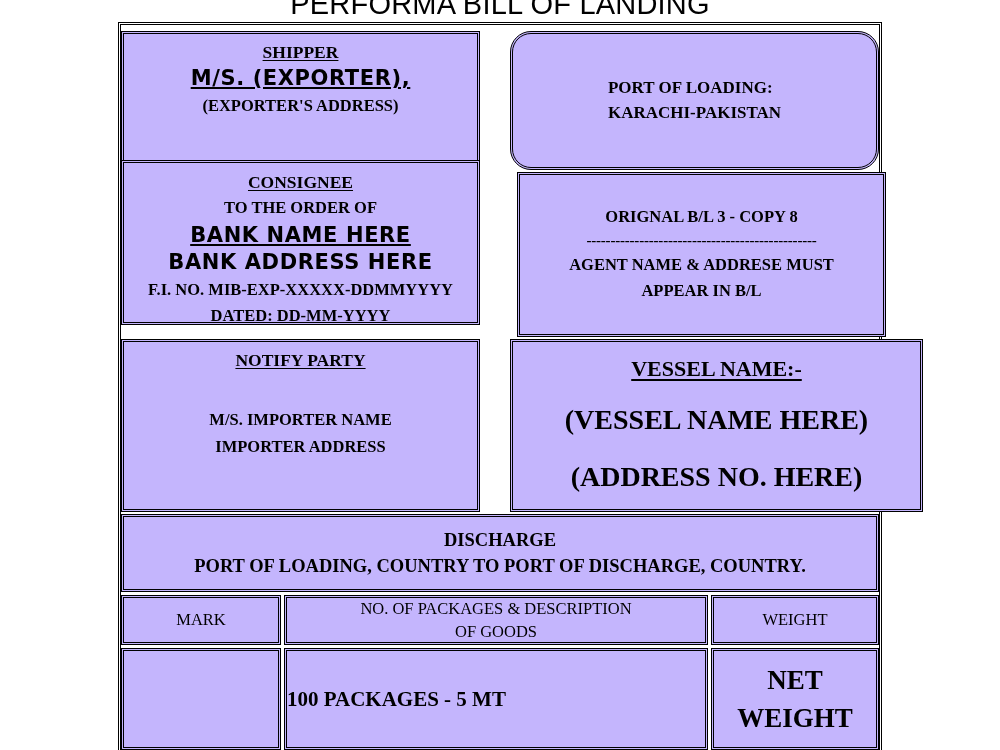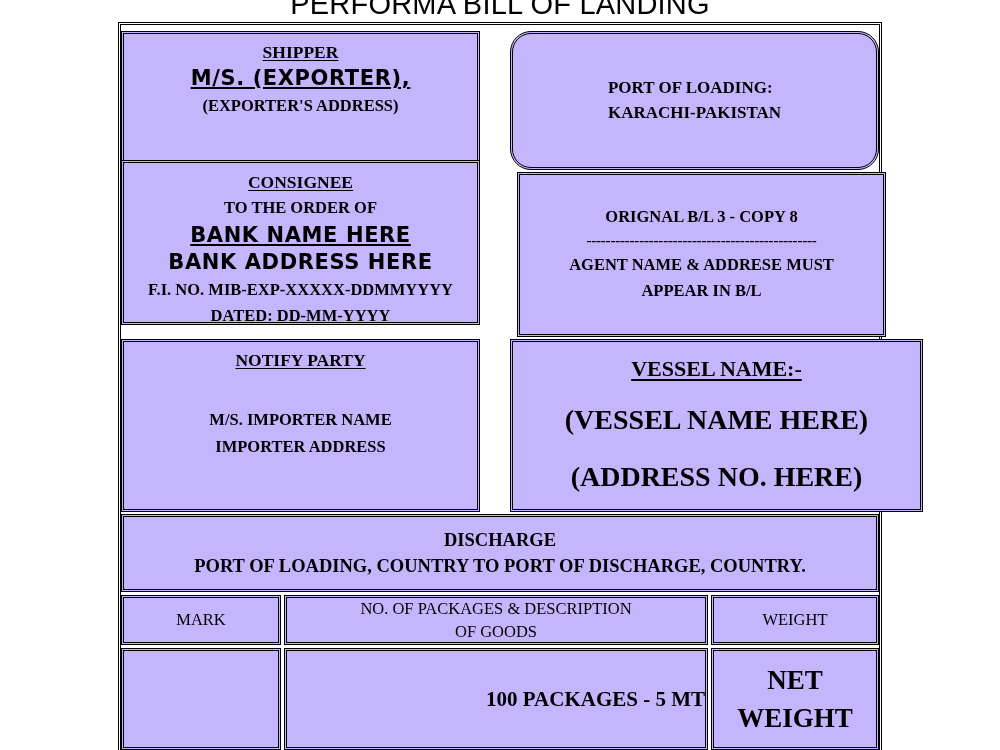--- a/index.html
+++ b/index.html
@@ -174,21 +174,21 @@
     line-height: 1.28;
     text-align: center;
   }
 
   .goods-line {
     font-family: "Liberation Serif", "DejaVu Serif", serif;
     font-weight: bold;
     font-size: 21px;
     line-height: 1.45;
     white-space: nowrap;
-    text-align: right;
+    text-align: left;
   }
   .netw-line {
     font-family: "Liberation Serif", "DejaVu Serif", serif;
     font-weight: bold;
     font-size: 27px;
     line-height: 1.42;
     white-space: nowrap;
     text-align: center;
   }
 </style>

